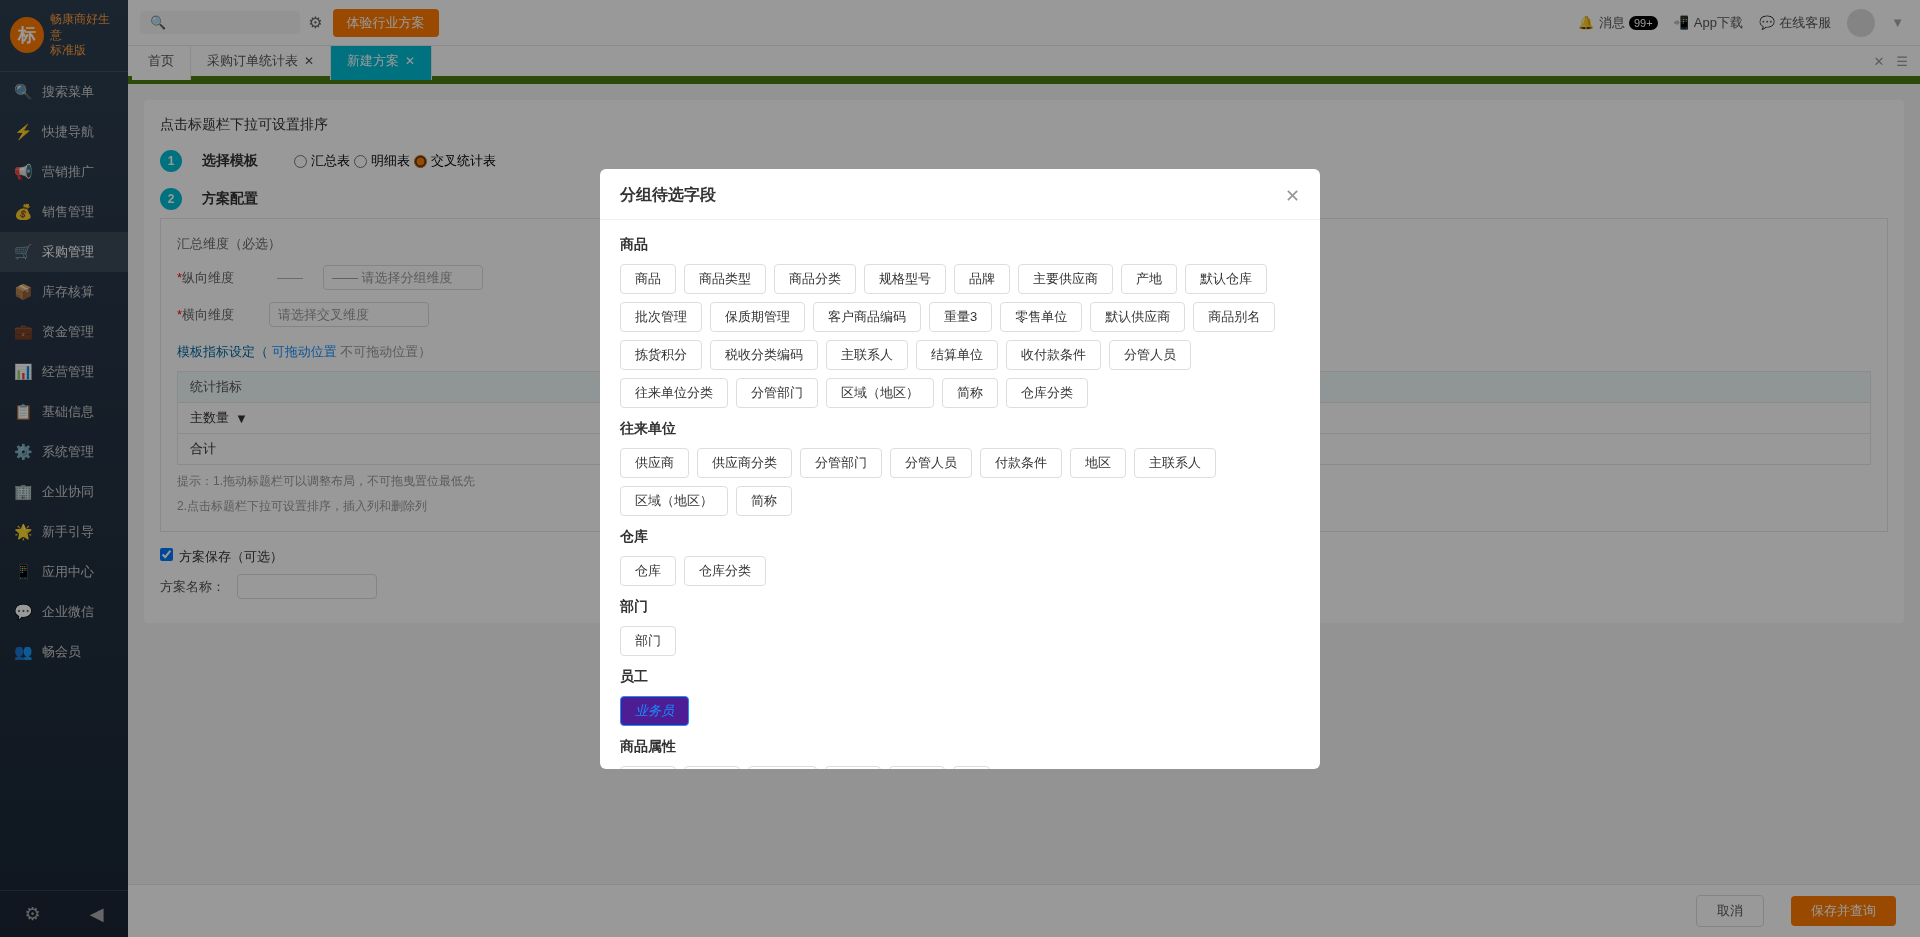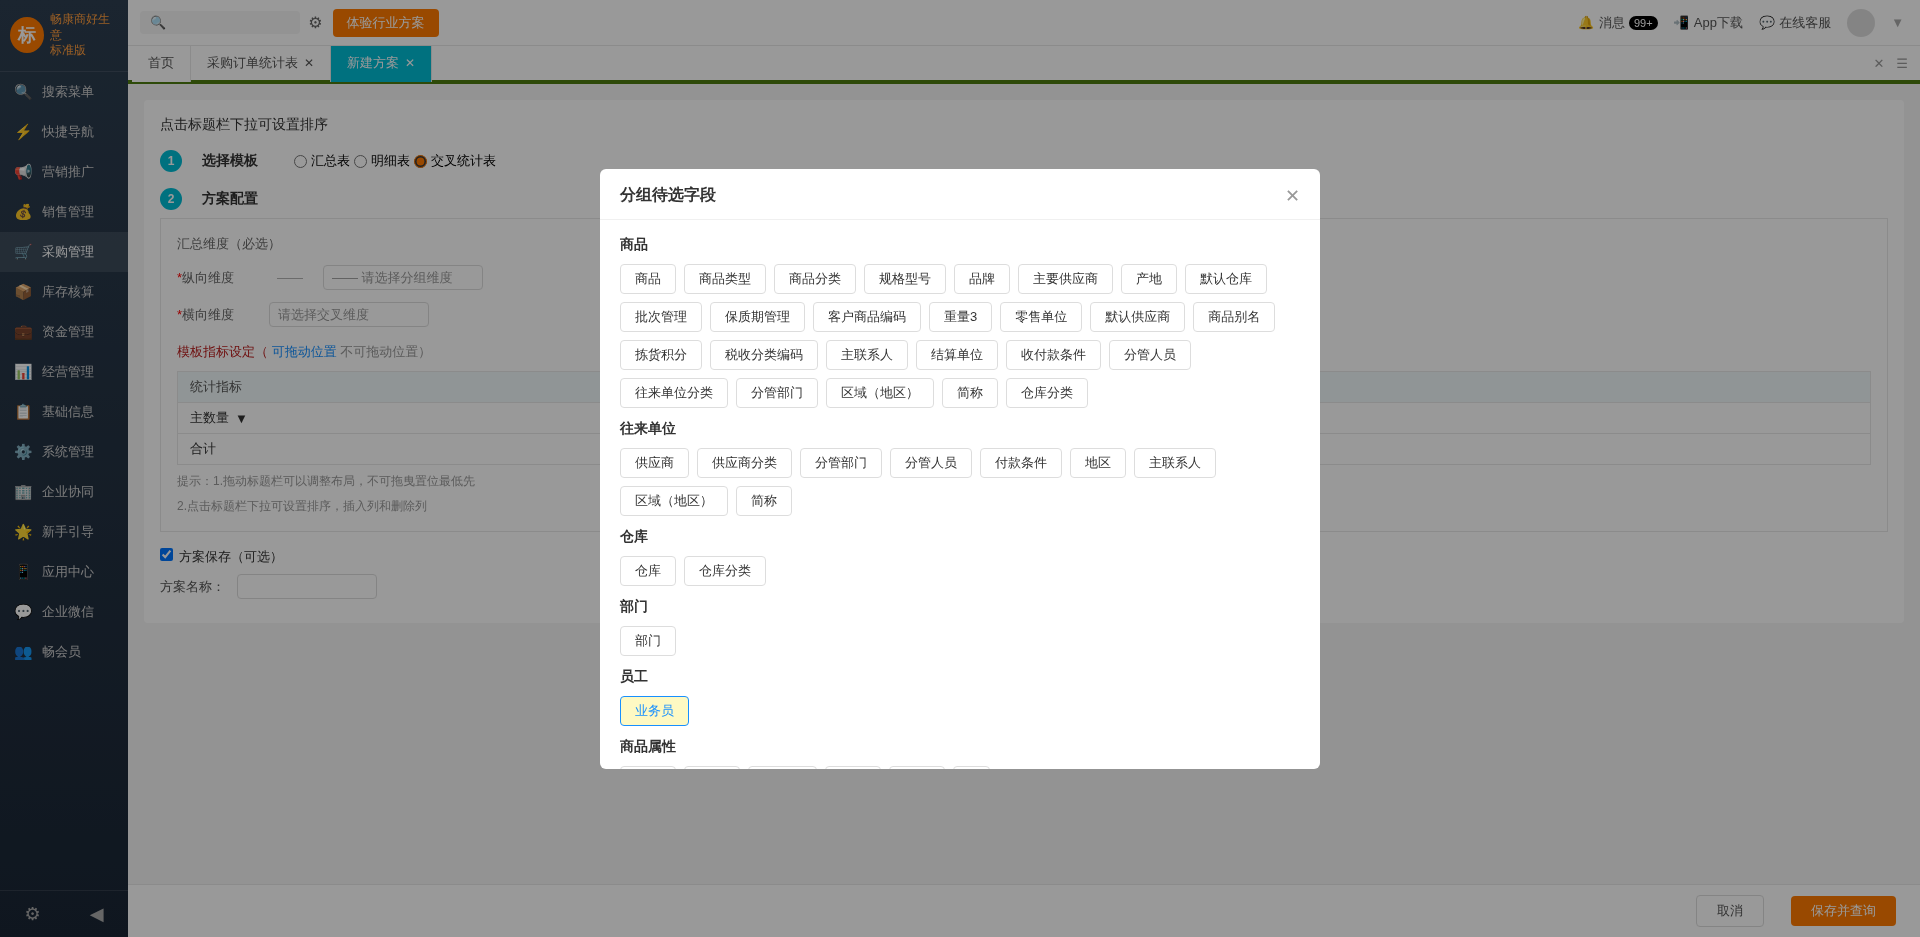--- a/index.html
+++ b/index.html
@@ -52,21 +52,21 @@
     .header-gear { margin-left: 8px; color: #666; font-size: 16px; cursor: pointer; }
     .header-right { margin-left: auto; display: flex; align-items: center; gap: 16px; padding-right: 16px; }
     .header-right-item { display: flex; align-items: center; gap: 4px; color: #555; font-size: 13px; cursor: pointer; }
     .badge { background: #000000; color: white; border-radius: 10px; padding: 1px 5px; font-size: 11px; }
     .avatar { width: 28px; height: 28px; background: #ddd; border-radius: 50%; }
 
     
     .tabs {
       position: fixed; left: 128px; top: 46px; right: 0; height: 38px;
       background: #fff; display: flex; align-items: center;
-      border-bottom: 4px solid #4d7c0f; z-index: 8; padding-left: 4px;
+      border-bottom: 8px solid #4d7c0f; z-index: 8; padding-left: 4px;
     }
     .tab {
       display: flex; align-items: center; padding: 8px 16px; font-size: 13px;
       cursor: pointer; color: #555; border-right: 1px solid #e8e8e8; height: 38px;
     }
     .tab.active { background: #00bcd4; color: white; }
     .tab-close { margin-left: 6px; font-size: 12px; cursor: pointer; }
     .tab-home { background: white; color: #555; }
 
     
@@ -150,21 +150,21 @@
 
     .field-section-title { font-size: 14px; font-weight: bold; color: #333; margin: 12px 0 10px; }
     .field-section-title:first-child { margin-top: 0; }
 
     .field-grid { display: flex; flex-wrap: wrap; gap: 8px; margin-bottom: 8px; }
     .field-tag {
       border: 1px solid #ddd; border-radius: 4px; padding: 5px 14px;
       font-size: 13px; color: #333; cursor: pointer; background: white;
       transition: all 0.2s;
     }
-    .field-tag.selected { border-color: #1890ff; color: #1890ff; background: #fef9c3; }
+    .field-tag.selected { border-color: #1890ff; color: #1890ff; background: #4c1d95; font-style: italic; }
 
     
     .modal-body::-webkit-scrollbar { width: 6px; }
     .modal-body::-webkit-scrollbar-track { background: #f5f5f5; }
     .modal-body::-webkit-scrollbar-thumb { background: #ccc; border-radius: 3px; }
   </style>
 </head>
 <body>
 
 <div class="sidebar">
@@ -325,21 +325,21 @@
       </div>
 
       <div class="form-row" style="margin-top:12px;">
         <span class="form-label"><span class="required">*</span>横向维度</span>
         <select class="form-select">
           <option>请选择交叉维度</option>
         </select>
       </div>
 
       <div style="margin-top:16px;">
-        <span style="font-size:13px;color:#b91c1c;">模板指标设定（</span>
+        <span style="font-size:13px;color:#0369a1;">模板指标设定（</span>
         <span style="font-size:13px;color:#1890ff;cursor:pointer;">可拖动位置</span>
         <span style="font-size:13px;color:#333;">  </span>
         <span style="font-size:13px;color:#999;">不可拖动位置）</span>
       </div>
 
       <div style="margin-top:10px;border:1px solid #e8e8e8;">
         <div style="background:#f0f9fa;padding:6px 12px;font-size:13px;color:#555;border-bottom:1px solid #e8e8e8;">
           <span>统计指标</span>
         </div>
         <div style="display:flex;border-bottom:1px solid #e8e8e8;">

